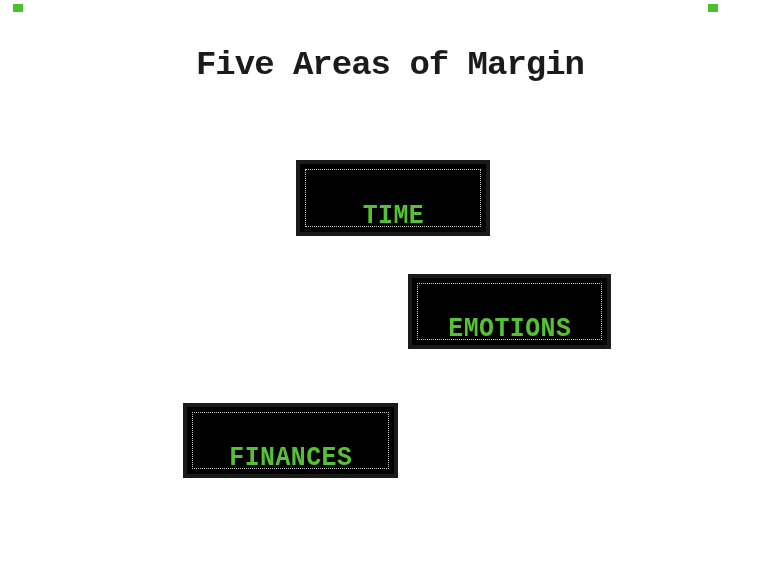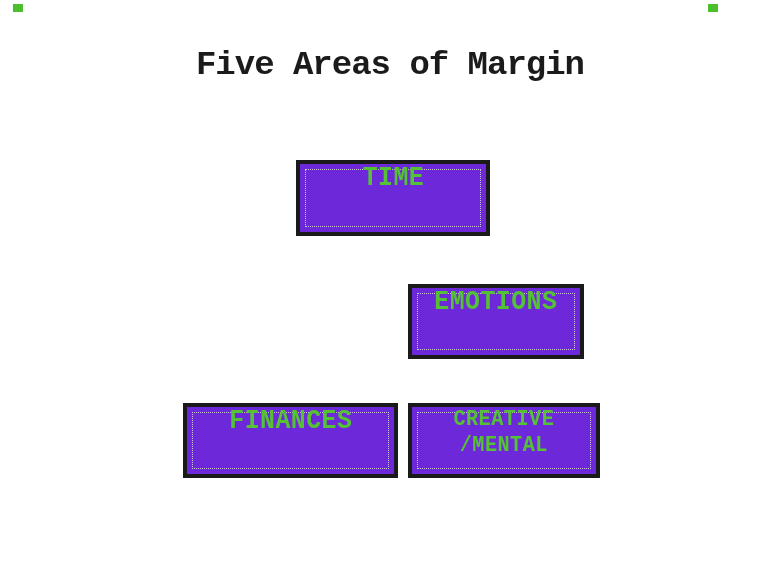--- a/index.html
+++ b/index.html
@@ -40,23 +40,23 @@
     font-size: 34px;
     font-weight: bold;
     letter-spacing: -1px;
     color: #1b1b1b;
   }
 
   .area-box {
     position: absolute;
     box-sizing: border-box;
     border: 4px solid #1a1a1a;
-    background: #6d28d9;
+    background: #000000;
     display: flex;
-    align-items: flex-start;
+    align-items: flex-end;
     justify-content: center;
   }
   .area-box .inner-frame {
     position: absolute;
     top: 5px; left: 5px; right: 5px; bottom: 5px;
     border: 1px dotted #c9c9c9;
     pointer-events: none;
   }
   .area-box .box-label {
     position: relative;
@@ -73,21 +73,21 @@
   .area-box.small-label .box-label {
     font-size: 22px;
     letter-spacing: 0.5px;
     line-height: 1.18;
   }
   .box-label .line { display: block; }
 
   
   .box-time     { left: 296px; top: 160px; width: 194px; height: 76px; }
   .box-health   { left: 183px; top: 283px; width: 190px; height: 75px; }
-  .box-emotions { left: 408px; top: 284px; width: 176px; height: 75px; }
+  .box-emotions { left: 408px; top: 274px; width: 203px; height: 75px; }
   .box-finances { left: 183px; top: 403px; width: 215px; height: 75px; }
   .box-creative { left: 408px; top: 403px; width: 192px; height: 75px; }
 </style>
 </head>
 <body>
 
 <div class="canvas">
 
   <span class="corner-marker left"></span>
   <span class="corner-marker right"></span>
@@ -103,18 +103,14 @@
   <div class="area-box box-emotions">
     <span class="inner-frame"></span>
     <span class="box-label">EMOTIONS</span>
   </div>
 
   <div class="area-box box-finances">
     <span class="inner-frame"></span>
     <span class="box-label">FINANCES</span>
   </div>
 
-  <div class="area-box box-creative small-label">
-    <span class="inner-frame"></span>
-    <span class="box-label"><span class="line">CREATIVE</span><span class="line">/MENTAL</span></span>
-  </div>
 
 </div>
 
 </body></html>

